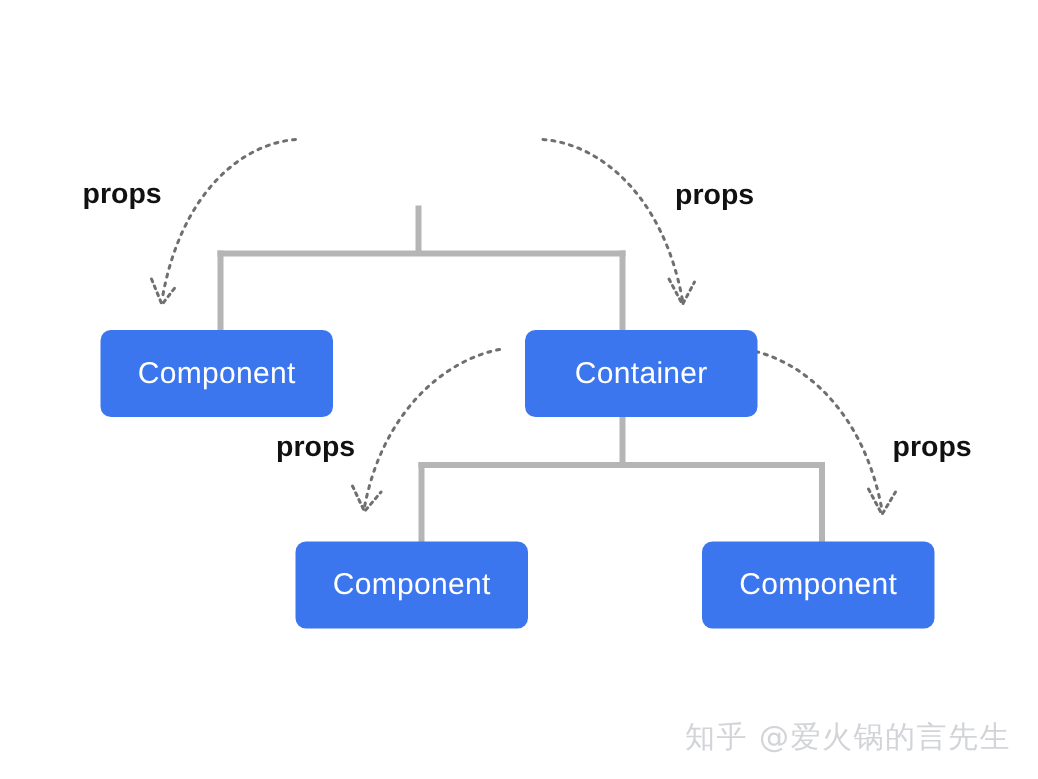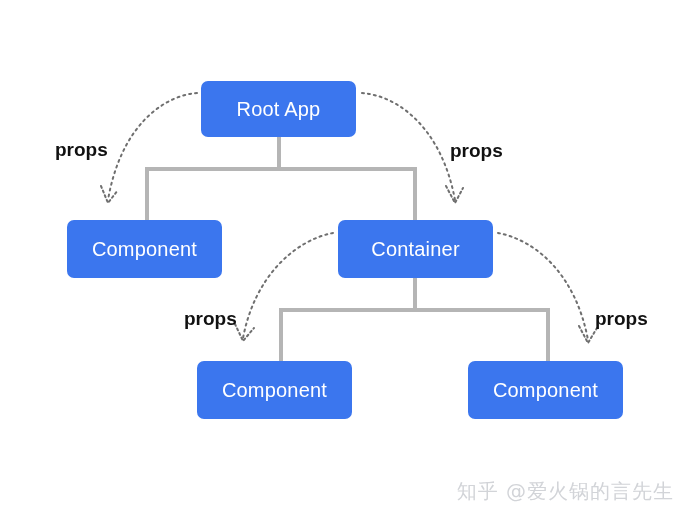--- a/index.html
+++ b/index.html
@@ -34,33 +34,32 @@
     align-items: center;
     justify-content: center;
     font-size: 20px;
     font-weight: 400;
     letter-spacing: 0.2px;
     font-family: "Liberation Sans", "DejaVu Sans", sans-serif;
     z-index: 3;
   }
   .node-root      { left: 201px; top: 81px;  width: 155px; height: 56px; }
   .node-compA     { left: 67px;  top: 220px; width: 155px; height: 58px; }
-  .node-container { left: 338px; top: 220px; width: 155px; height: 58px; }
+  .node-container { left: 350px; top: 220px; width: 155px; height: 58px; }
   .node-compB     { left: 197px; top: 361px; width: 155px; height: 58px; }
   .node-compC     { left: 468px; top: 361px; width: 155px; height: 58px; }
 
   .props-label {
     position: absolute;
     font-size: 19px;
     font-weight: 700;
     color: #111111;
     font-family: "Liberation Sans", "DejaVu Sans", sans-serif;
     white-space: nowrap;
     z-index: 4;
-    margin-top: 20px;
   }
   .props-1 { left: 55px;  top: 119px; }
   .props-2 { left: 450px; top: 120px; }
   .props-3 { left: 184px; top: 288px; }
   .props-4 { left: 595px; top: 288px; }
 
   .watermark {
     position: absolute;
     right: 18px;
     bottom: 14px;
@@ -102,23 +101,20 @@
     </g>
 
     <g stroke="#6f6f6f" stroke-width="2" fill="none" stroke-dasharray="2 3" stroke-linecap="round">
       <path d="M 101 186 L 108 203 L 118 190"></path>
       <path d="M 446 186 L 455 203 L 463 188"></path>
       <path d="M 235 324 L 243 341 L 254 328"></path>
       <path d="M 579 326 L 588 343 L 597 328"></path>
     </g>
   </svg>
 
-  <div class="node node-root">
-    <span>Root App</span>
-  </div>
 
   <div class="node node-compA">
     <span>Component</span>
   </div>
 
   <div class="node node-container">
     <span>Container</span>
   </div>
 
   <div class="node node-compB">

